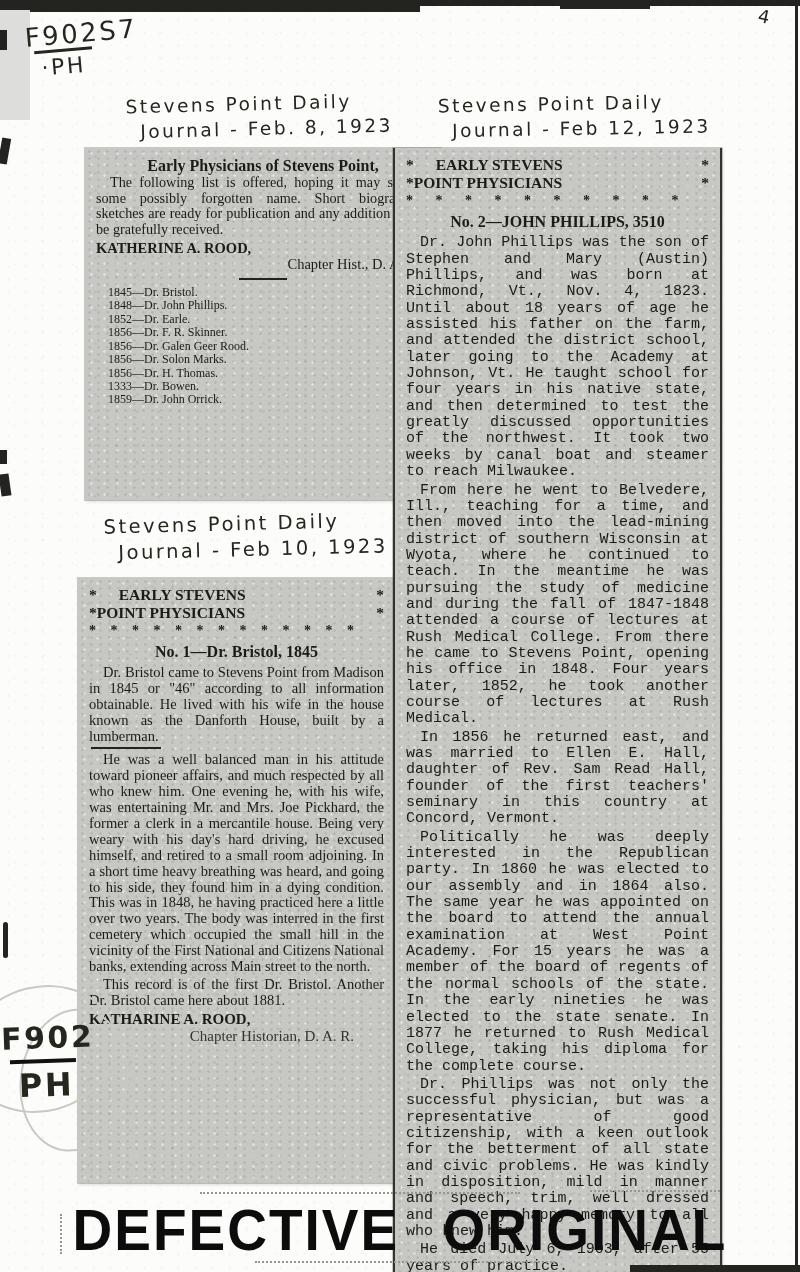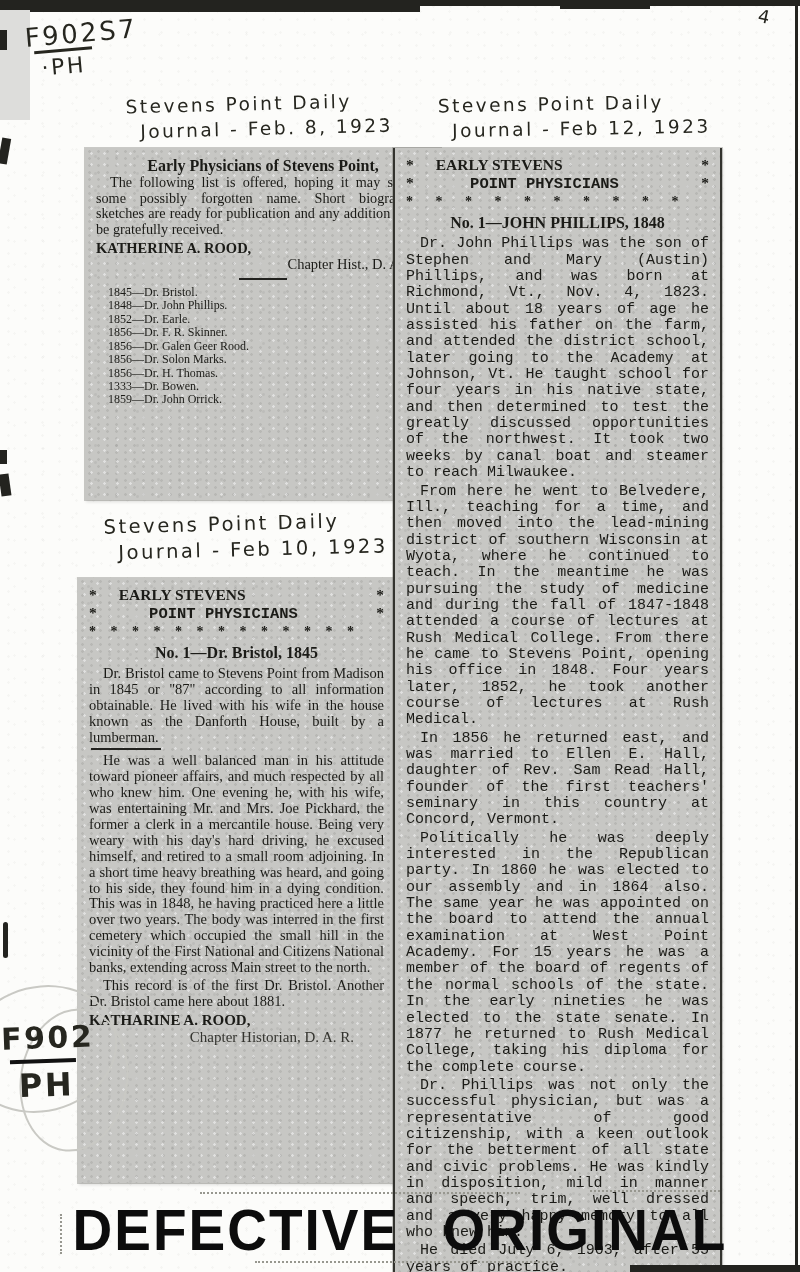--- a/index.html
+++ b/index.html
@@ -37,21 +37,21 @@
   .bt-145{font-size:14.5px;line-height:1.1;}
   .sign-name{text-align:left;padding-right:16px;font-weight:bold;font-size:15px;line-height:1.15;}
   .sign-title{text-align:right;padding-right:4px;font-size:15px;line-height:1.15;}
   .center-rule{width:48px;height:2px;background:#22221f;margin:5px auto 6px auto;}
   .short-rule{width:70px;height:2px;background:#22221f;margin:1px 0 3px 2px;}
   .doc-list{font-size:12px;line-height:1.12;padding-left:12px;margin-top:2px;}
   .doc-list div{white-space:nowrap;}
   
   .mh-row{display:flex;justify-content:space-between;align-items:baseline;font-weight:bold;font-size:15.5px;line-height:1.18;}
   .mh-text-left{flex:1;text-align:left;padding-left:22px;}
-  .mh-text-right{flex:1;text-align:center;padding-right:26px;font-family:Liberation Mono, monospace;}
+  .mh-text-right{flex:1;text-align:left;padding-right:26px;}
   .star-glyph{font-weight:bold;}
   .mh-stars{font-weight:bold;font-size:14px;line-height:1.2;white-space:nowrap;overflow:hidden;margin-bottom:4px;}
   .ws13{word-spacing:11px;}
   .ws10{word-spacing:19px;}
   .headline{font-weight:bold;text-align:center;font-size:16px;margin:2px 0 4px 0;}
   
   .handwriting{
     position:absolute;
     font-family:"DejaVu Sans", sans-serif;
     color:#26261f;letter-spacing:2.5px;line-height:1.35;
@@ -137,42 +137,42 @@
     <span class="star-glyph">*</span>
   </div>
   <div class="mh-row">
     <span class="star-glyph">*</span>
     <span class="mh-text-right">POINT PHYSICIANS</span>
     <span class="star-glyph">*</span>
   </div>
   <div class="mh-stars ws13">* * * * * * * * * * * * *</div>
   <div class="headline">No. 1—Dr. Bristol, 1845</div>
   <div class="body-text bt-145">
-    <p>Dr. Bristol came to Stevens Point from Madison in 1845 or "87" according to all information obtainable.  He lived with his wife in the house known as the Danforth House, built by a lumberman.</p>
+    <p>Dr. Bristol came to Stevens Point from Madison in 1845 or "46" according to all information obtainable.  He lived with his wife in the house known as the Danforth House, built by a lumberman.</p>
     <div class="short-rule"></div>
     <p>He was a well balanced man in his attitude toward pioneer affairs, and much respected by all who knew him.  One evening he, with his wife, was entertaining Mr. and Mrs. Joe Pickhard, the former a clerk in a mercantile house.  Being very weary with his day's hard driving, he excused himself, and retired to a small room adjoining.  In a short time heavy breathing was heard, and going to his side, they found him in a dying condition.  This was in 1848, he having practiced here a little over two years.  The body was interred in the first cemetery which occupied the small hill in the vicinity of the First National and Citizens National banks, extending across Main street to the north.</p>
     <p>This record is of the first Dr. Bristol.  Another Dr. Bristol came here about 1881.</p>
   </div>
   <div class="sign-name" style="padding-right:36px;">KATHARINE A. ROOD,</div>
   <div class="sign-title" style="padding-right:30px;color:#34342f;">Chapter Historian, D. A. R.</div>
 </div>
 
 <div class="newsprint clip-pad" style="left:393px;top:148px;width:329px;min-height:1040px;box-sizing:border-box;border-left:2px solid #33332e;border-right:2px solid #33332e;">
   <div class="mh-row">
     <span class="star-glyph">*</span>
     <span class="mh-text-left">EARLY STEVENS</span>
     <span class="star-glyph">*</span>
   </div>
   <div class="mh-row">
     <span class="star-glyph">*</span>
     <span class="mh-text-right">POINT PHYSICIANS</span>
     <span class="star-glyph">*</span>
   </div>
   <div class="mh-stars ws10">* * * * * * * * * *</div>
-  <div class="headline">No. 1—JOHN PHILLIPS, 1848</div>
+  <div class="headline">No. 2—JOHN PHILLIPS, 3510</div>
   <div class="body-text bt-15">
     <p>Dr. John Phillips was the son of Stephen and Mary (Austin) Phillips, and was born at Richmond, Vt., Nov. 4, 1823.  Until about 18 years of age he assisted his father on the farm, and attended the district school, later going to the Academy at Johnson, Vt. He taught school for four years in his native state, and then determined to test the greatly discussed opportunities of the northwest.  It took two weeks by canal boat and steamer to reach Milwaukee.</p>
     <p>From here he went to Belvedere, Ill., teaching for a time, and then moved into the lead-mining district of southern Wisconsin at Wyota, where he continued to teach.  In the meantime he was pursuing the study of medicine and during the fall of 1847-1848 attended a course of lectures at Rush Medical College.  From there he came to Stevens Point, opening his office in 1848.  Four years later, 1852, he took another course of lectures at Rush Medical.</p>
     <p>In 1856 he returned east, and was married to Ellen E. Hall, daughter of Rev. Sam Read Hall, founder of the first teachers' seminary in this country at Concord, Vermont.</p>
     <p>Politically he was deeply interested in the Republican party.  In 1860 he was elected to our assembly and in 1864 also.  The same year he was appointed on the board to attend the annual examination at West Point Academy.  For 15 years he was a member of the board of regents of the normal schools of the state.  In the early nineties he was elected to the state senate.  In 1877 he returned to Rush Medical College, taking his diploma for the complete course.</p>
     <p>Dr. Phillips was not only the successful physician, but was a representative of good citizenship, with a keen outlook for the betterment of all state and civic problems.  He was kindly in disposition, mild in manner and speech, trim, well dressed and a very happy memory to all who knew him.</p>
     <p>He died July 6, 1903, after 55 years of practice.</p>
   </div>
   <div class="sign-name" style="padding-right:48px;">KATHARINE A. ROOD,</div>
   <div class="sign-title" style="padding-right:52px;">Chapter Historian, D. A. R.</div>

